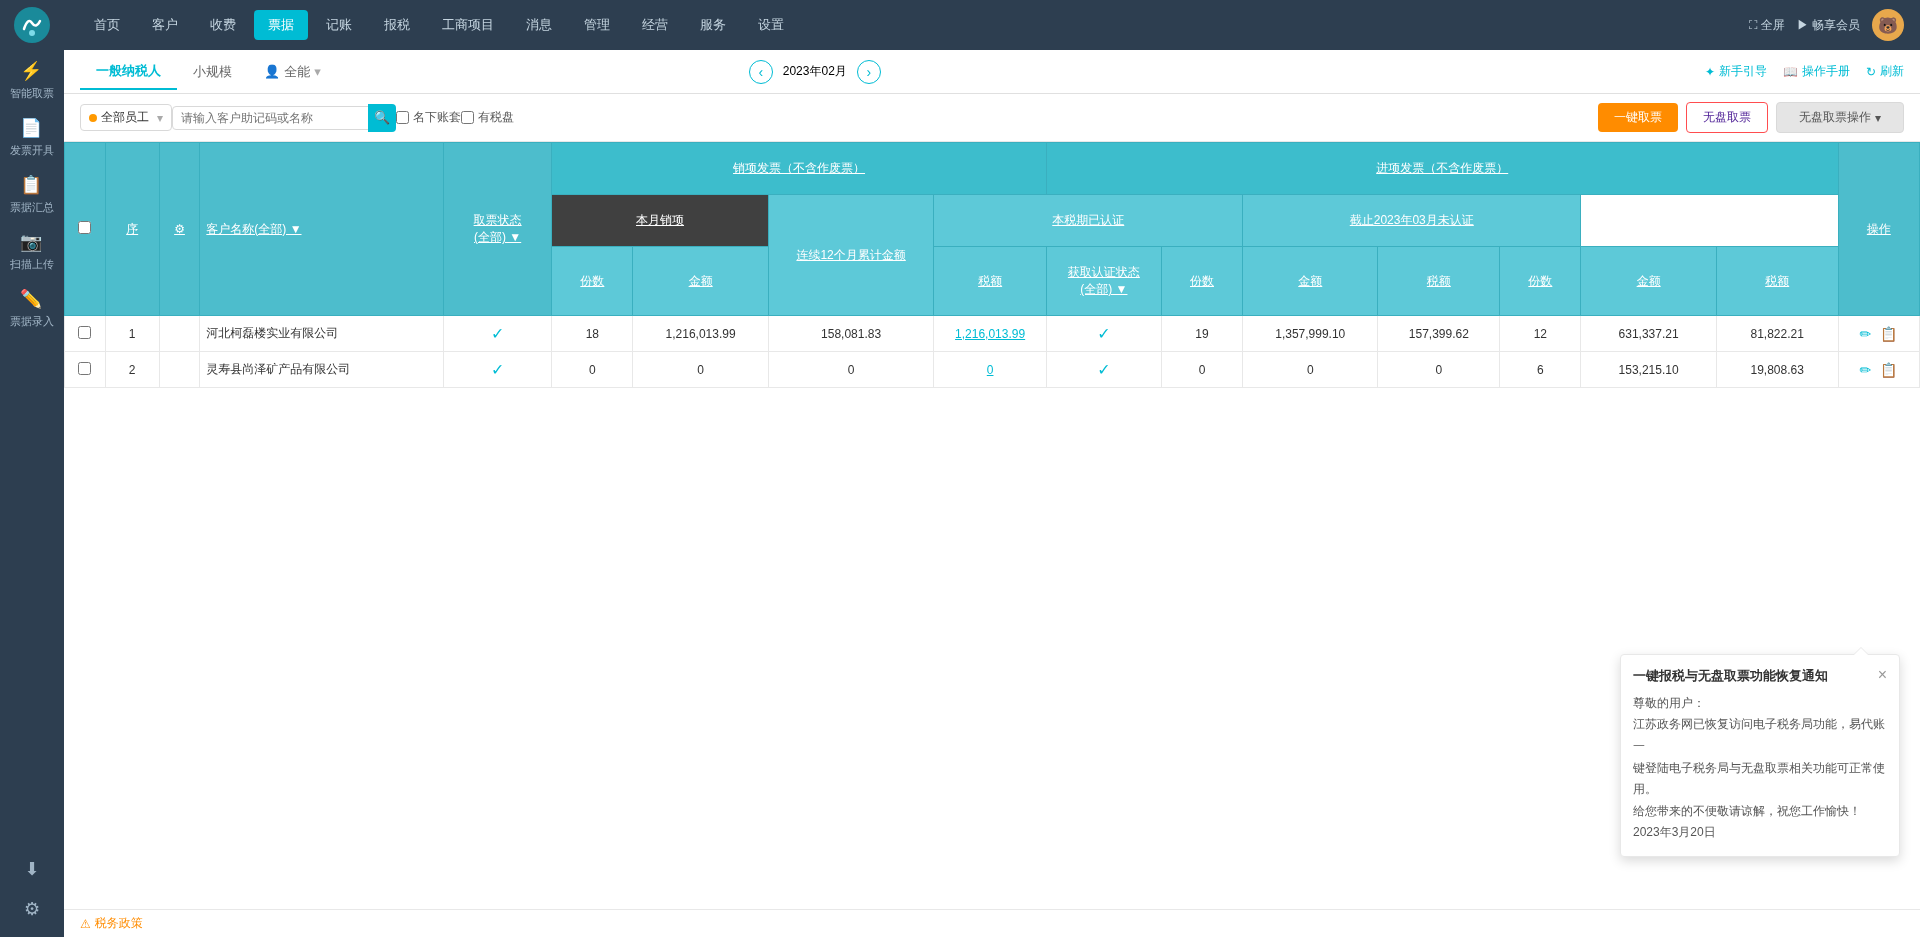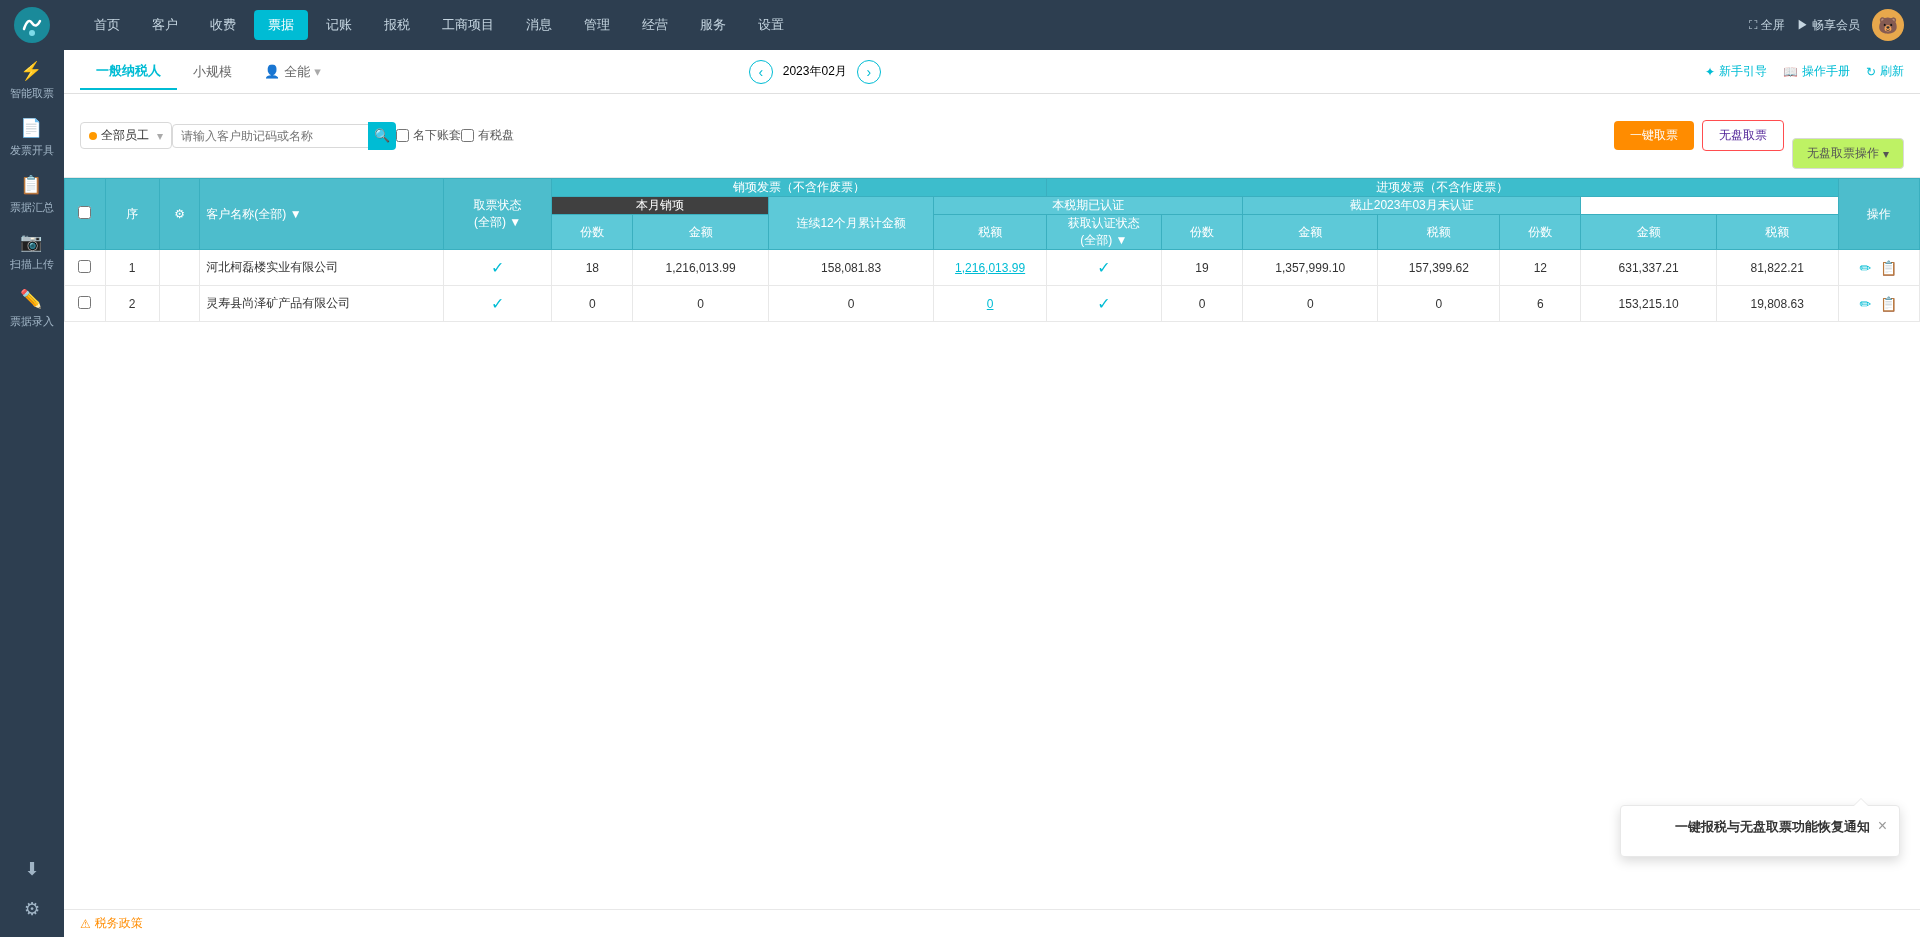--- a/index.html
+++ b/index.html
@@ -205,53 +205,53 @@
     .btn-outline-danger {
       background: #fff;
       color: #4c1d95;
       border: 1px solid #ff4d4f;
       border-radius: 4px;
       padding: 6px 16px;
       font-size: 12px;
       cursor: pointer;
     }
     .btn-more {
-      background: #bef264;
+      background: #e5e5e5;
       color: #555;
       border: 1px solid #d9d9d9;
       border-radius: 4px;
-      padding: 6px 14px;
-      font-size: 12px;
-      cursor: pointer;
-      display: flex;
-      align-items: center;
-      gap: 4px;
-      margin-top: 36px;
+      padding: 6px 22px;
+      font-size: 12px;
+      cursor: pointer;
+      display: flex;
+      align-items: center;
+      gap: 4px;
     }
 
     
     .table-container {
       flex: 1;
       background: #fff;
       overflow: auto;
       margin: 0;
     }
     table {
       width: 100%;
       border-collapse: collapse;
       font-size: 12px;
     }
     thead tr th {
       background: #4dbdcc;
       color: #fff;
-      padding: 0 6px;
+      padding: 17px 6px;
       text-align: center;
       border: 1px solid #3aafbf;
       font-weight: normal;
       white-space: nowrap;
+      text-decoration: underline;
     }
     tbody tr td {
       padding: 8px 6px;
       border: 1px solid #e8e8e8;
       text-align: center;
       color: #333;
       background: #fff;
     }
     .link-underline { color: #00bcd4; text-decoration: underline; cursor: pointer; }
     .action-icon { color: #00bcd4; cursor: pointer; font-size: 14px; margin: 0 3px; }
@@ -282,21 +282,20 @@
     .notification-header {
       display: flex;
       justify-content: space-between;
       align-items: flex-start;
       margin-bottom: 8px;
     }
     .notification-title {
       font-size: 13px;
       font-weight: bold;
       color: #333;
-      margin-left: 42px;
     }
     .notification-close {
       cursor: pointer;
       color: #999;
       font-size: 16px;
       line-height: 1;
     }
     .notification-body {
       font-size: 12px;
       color: #555;
@@ -589,13 +588,21 @@
 
   </div>
 </div>
 
 <div class="notification-popup">
   <div class="notification-triangle"></div>
   <div class="notification-header">
     <span class="notification-title">一键报税与无盘取票功能恢复通知</span>
     <span class="notification-close">×</span>
   </div>
+  <div class="notification-body" id="notification-body-text">
+      <div>尊敬的用户：</div>
+      <div>江苏政务网已恢复访问电子税务局功能，易代账一</div>
+      <div>键登陆电子税务局与无盘取票相关功能可正常使</div>
+      <div>用。</div>
+      <div>给您带来的不便敬请谅解，祝您工作愉快！</div>
+      <div>2023年3月20日</div>
+    </div>
 </div>
 
 </body></html>

